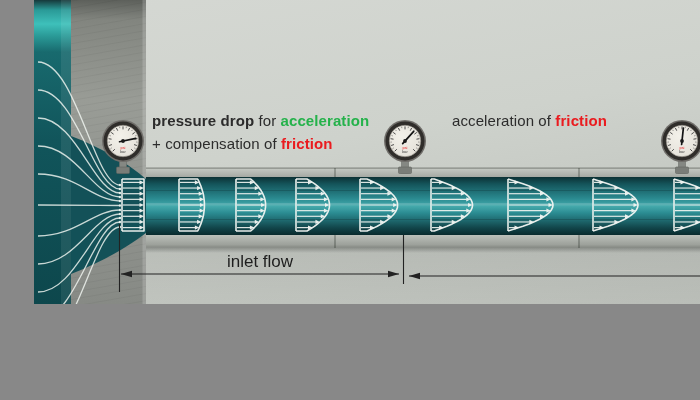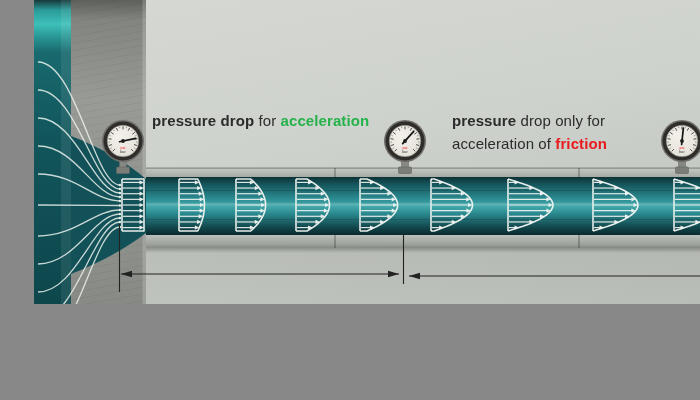--- a/index.html
+++ b/index.html
@@ -444,21 +444,22 @@
           <text x="648" y="149" text-anchor="middle" font-size="3.9" fill="#ea1b1f" font-family="Liberation Sans, sans-serif">psi</text>
           <text x="648" y="153" text-anchor="middle" font-size="3.9" fill="#3a3a3a" font-family="Liberation Sans, sans-serif">bar</text>
           <line x1="647.6341503785632" y1="144.48082663378895" x2="649.3588700224796" y2="128.07121536021245" stroke="#141414" stroke-width="1.7" stroke-linecap="round"></line>
           <circle cx="648" cy="141" r="1.9" fill="#1a1a1a"></circle>
         </g>
       </g>
   </svg>
 
   <div class="annot" id="annot-left">
       <div class="annot-line"><span style="font-weight: 700;">pressure drop</span><span> for </span><span style="font-weight: 700; color: rgb(37, 178, 75);">acceleration</span></div>
+      <div class="annot-line"><span>+ compensation of </span><span style="font-weight: 700; color: rgb(234, 27, 31);">friction</span></div>
     </div>
 
   <div class="annot" id="annot-right">
-      <div class="annot-line"><span style="font-weight: 700;">pressure</span><span> drop only for</span></div>
       <div class="annot-line"><span>acceleration of </span><span style="font-weight: 700; color: rgb(234, 27, 31);">friction</span></div>
     </div>
 
+  <div class="flow-label" id="label-inlet">inlet flow</div>
 
 </div>
 
 </body></html>

